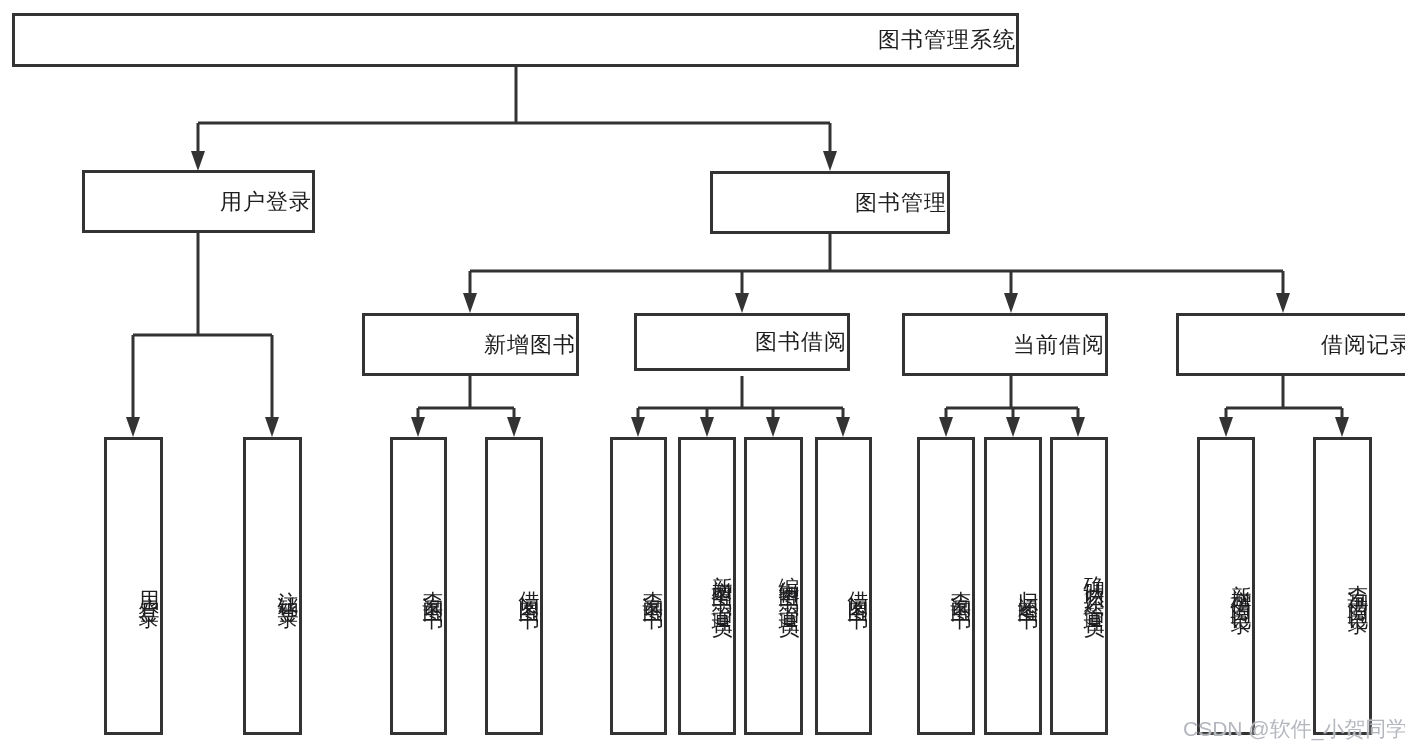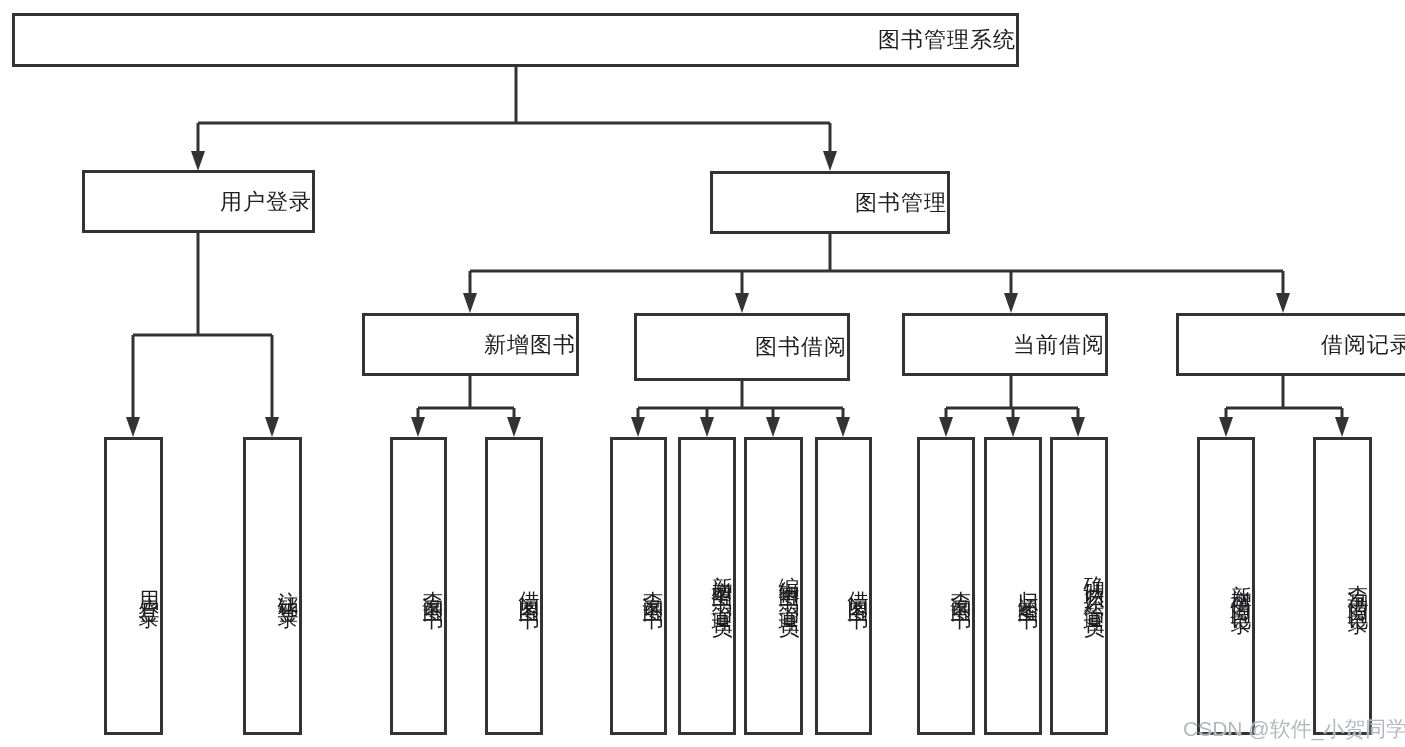--- a/index.html
+++ b/index.html
@@ -106,21 +106,21 @@
   <div class="box h" style="left:82px;top:170px;width:233px;height:63px">
     <span>用户登录</span>
   </div>
   <div class="box h" style="left:710px;top:171px;width:240px;height:63px">
     <span>图书管理</span>
   </div>
 
   <div class="box h" style="left:362px;top:313px;width:217px;height:63px">
     <span>新增图书</span>
   </div>
-  <div class="box h" style="left:634px;top:313px;width:216px;height:68px">
+  <div class="box h" style="left:634px;top:313px;width:216px;height:58px">
     <span>图书借阅</span>
   </div>
   <div class="box h" style="left:902px;top:313px;width:206px;height:63px">
     <span>当前借阅</span>
   </div>
   <div class="box h" style="left:1176px;top:313px;width:240px;height:63px">
     <span>借阅记录</span>
   </div>
 
   <div class="box v" style="left:104px;top:437px;width:59px;height:298px">

